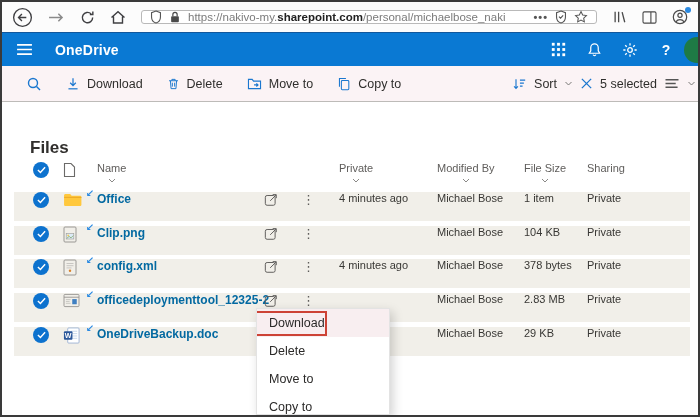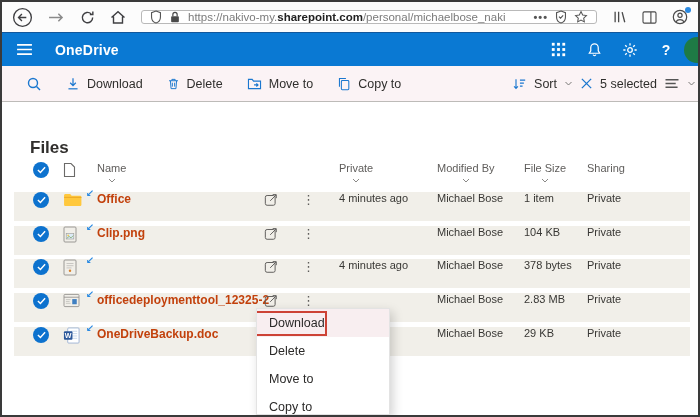--- a/index.html
+++ b/index.html
@@ -38,21 +38,21 @@
   .chev{display:flex;align-items:center;color:#7a7977;}
 
   
   .files-title{position:absolute;left:28px;top:116px;font-size:17px;font-weight:700;color:#312f2d;margin-top:20px;}
   .thead,.trow{position:absolute;left:12px;right:8px;height:28px;}
   .thead{top:160px;font-size:11px;color:#5f5d5b;}
   .trow{height:29px;background:#f1efe9;font-size:11px;color:#383734;}
   .r1{top:190px}.r2{top:224px}.r3{top:257px}.r4{top:291px}.r5{top:325px}
   .cell{position:absolute;top:0;height:100%;display:flex;align-items:center;gap:4px;white-space:nowrap;flex-direction:column;}
   .c-check{left:19px}.c-ficon{left:49px}.c-badge{left:72px;top:-4px;color:#2a8ae2;font-size:10px;font-weight:700;}
-  .c-name{left:83px;font-size:12px;font-weight:600;color:#c2410c;}
+  .c-name{left:83px;font-size:12px;font-weight:600;color:#0369a1;}
   .c-share{left:250px;color:#5f5d5b}.c-dots{left:288px;color:#5f5d5b;font-size:13px;}
   .c-mod{left:325px}.c-modby{left:423px}.c-size{left:510px}.c-sharing{left:573px}
   .checkcircle{width:16px;height:16px;border-radius:50%;background:#0d72ce;display:flex;align-items:center;justify-content:center;}
 
   
   .ctx-menu{position:absolute;left:254px;top:306px;width:134px;bottom:0;background:#fff;z-index:10;
             border:1px solid #e3e3e3;box-shadow:3px 4px 10px rgba(0,0,0,.18);overflow:hidden;box-sizing:border-box;}
   .ctx-item{position:relative;height:28px;display:flex;align-items:center;padding-left:12px;
             font-size:12.5px;color:#2b2a29;cursor:default;}
   .ctx-item.hl{background:#f8eef0;}
@@ -366,20 +366,21 @@
         </span>
     </span>
     <span class="cell c-ficon">
       <svg width="14" height="17" viewBox="0 0 14 17" fill="none">
           <rect x="1" y="1" width="12" height="15" rx="1" stroke="#9a9894"></rect>
           <path d="M3.5 4.5h7M3.5 6.7h7M3.5 8.9h5" stroke="#c3c1bd" stroke-width=".9"></path>
           <circle cx="7" cy="11.8" r="1.2" fill="#d9822b"></circle>
         </svg>
     </span>
     <span class="cell c-badge">↙</span>
+    <span class="cell c-name">config.xml</span>
     <span class="cell c-share">
       <svg width="16" height="15" viewBox="0 0 18 16" fill="none" stroke="#5f5d5b" stroke-width="1.1">
           <rect x="1.5" y="3.5" width="11" height="11" rx="2"></rect>
           <path d="M7 9.5L13.5 3M9.8 2.5h4v4"></path>
         </svg>
     </span>
     <span class="cell c-dots">⋮</span>
     <span class="cell c-mod">4 minutes ago</span>
     <span class="cell c-modby">Michael Bose</span>
     <span class="cell c-size">378 bytes</span>

